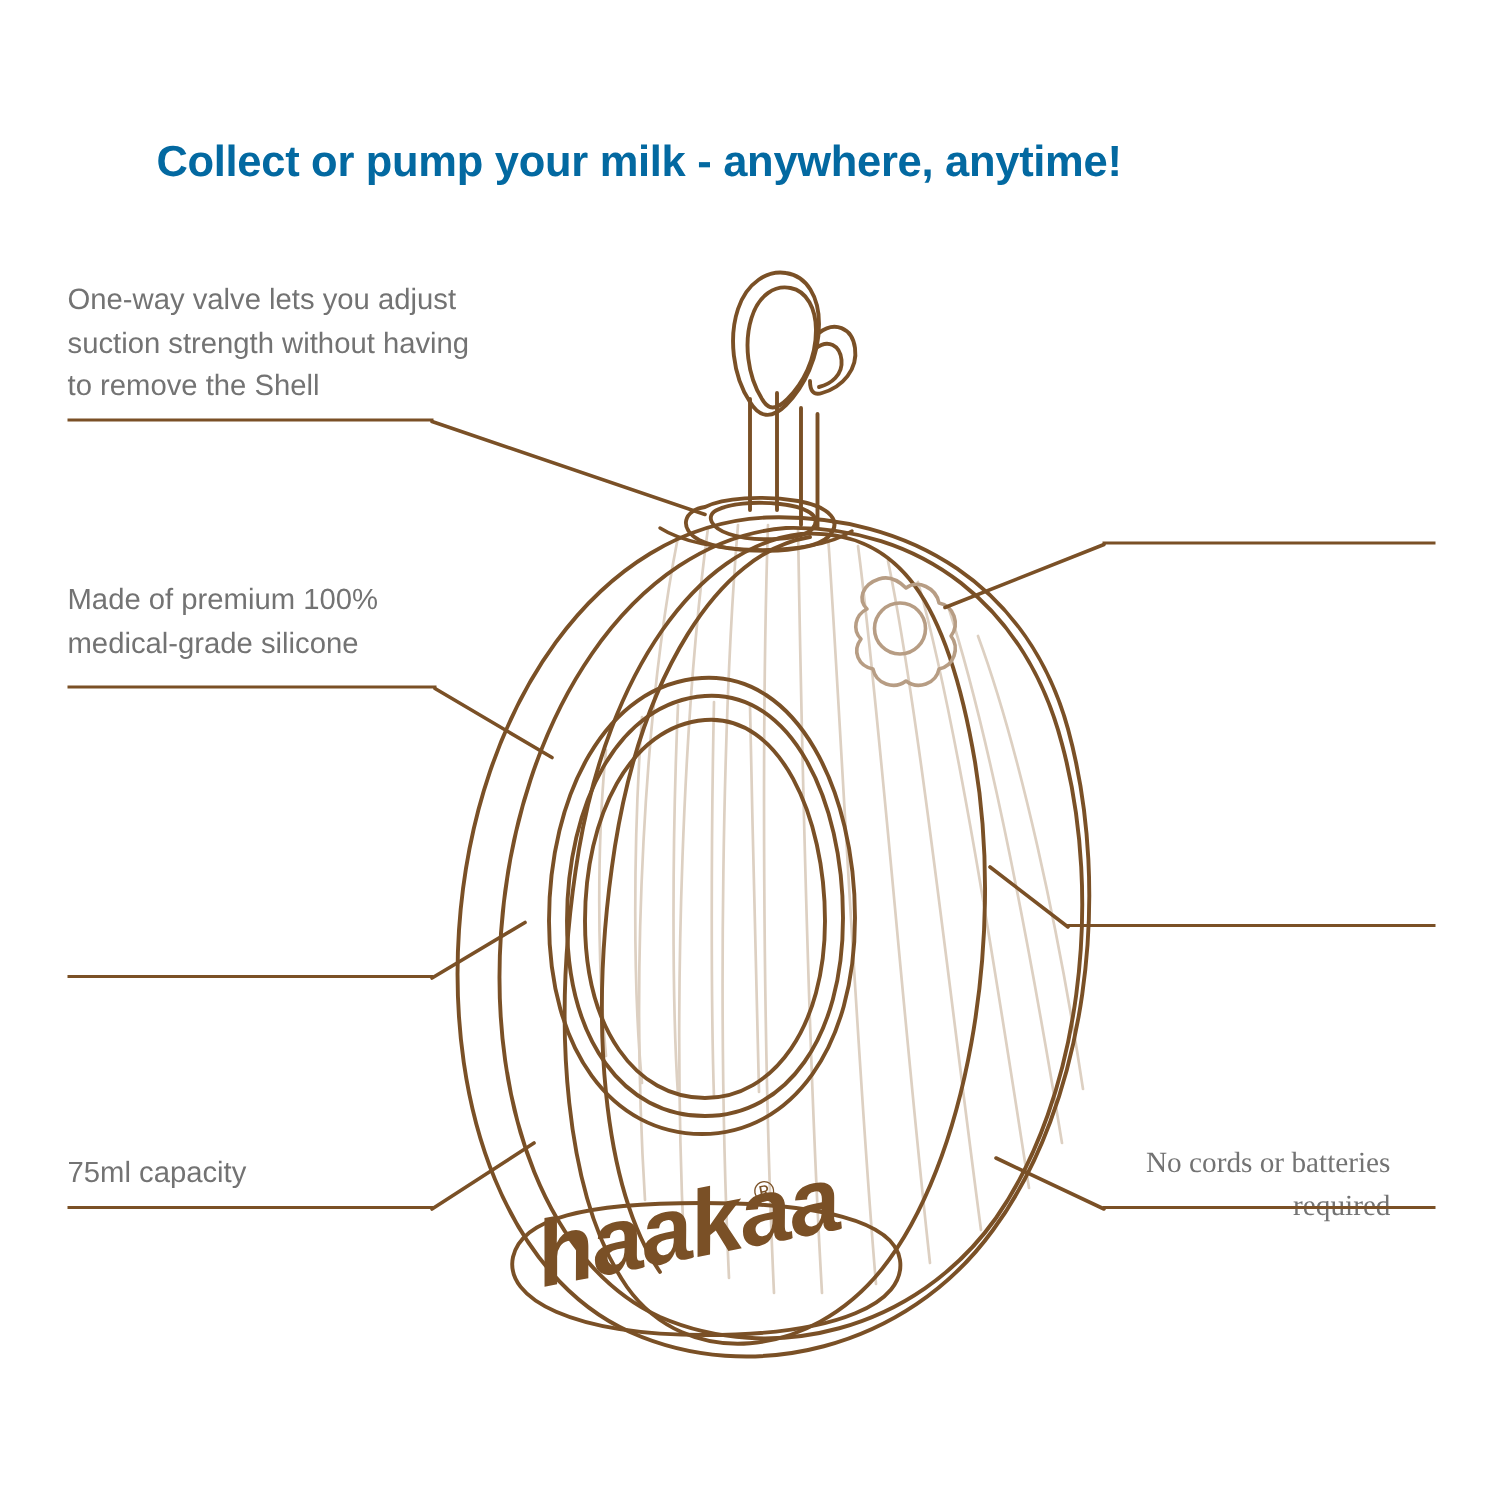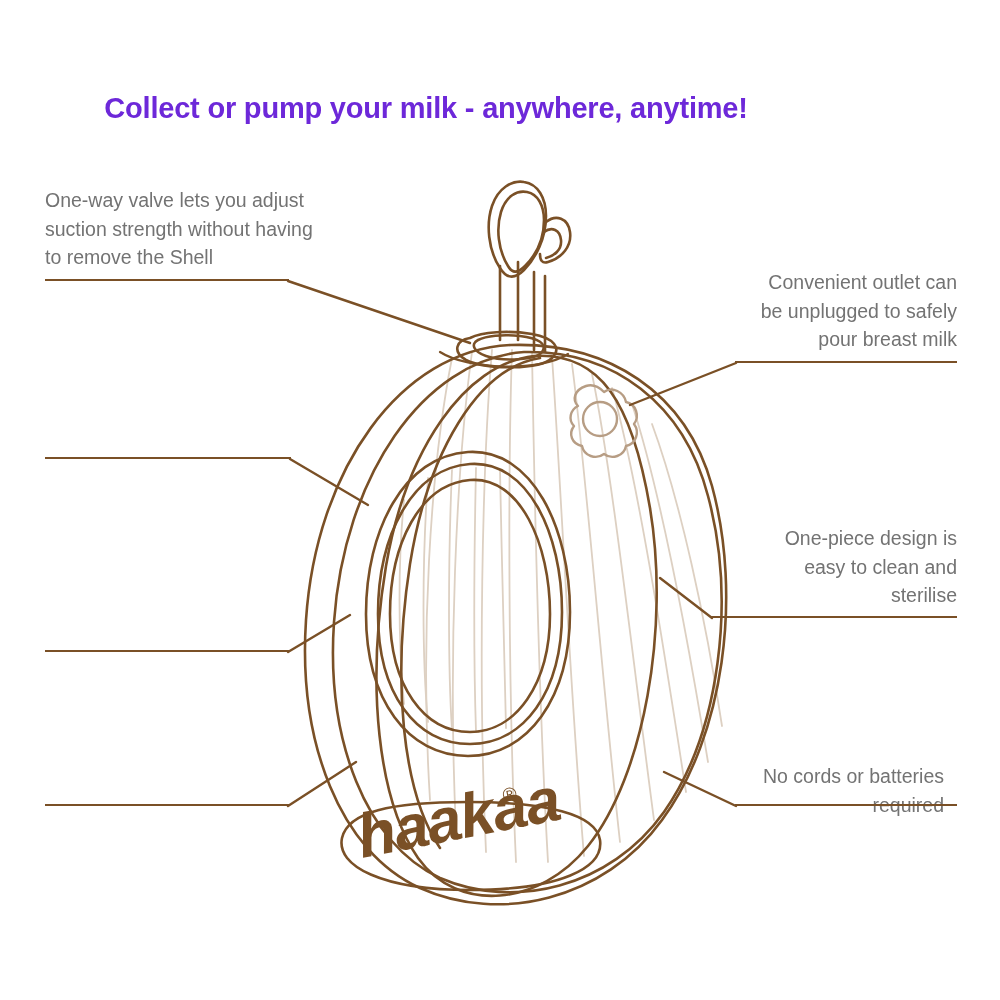--- a/index.html
+++ b/index.html
@@ -26,21 +26,21 @@
   
   .headline {
     position: absolute;
     left: 0;
     top: 92px;
     width: 852px;
     text-align: center;
     font-size: 29px;
     font-weight: bold;
     letter-spacing: -0.2px;
-    color: #6d28d9;
+    color: #0369a1;
     white-space: nowrap;
   }
 
   
   .illustration {
     position: absolute;
     left: 0;
     top: 0;
     width: 1000px;
     height: 1000px;
@@ -208,39 +208,36 @@
     </g>
   </svg>
 
   <div class="callout left" style="left:45px; top:186px; width:320px;">
     <span class="ctext">One-way valve lets you adjust
 suction strength without having
 to remove the Shell</span>
   </div>
   <div class="rule" style="left:45px; top:279px; width:244px;"></div>
 
+  <div class="callout left" style="left:45px; top:386px; width:320px;">
+    <span class="ctext">Made of premium 100%
+medical-grade silicone</span>
+  </div>
   <div class="rule" style="left:45px; top:457px; width:246px;"></div>
 
   <div class="rule" style="left:45px; top:650px; width:244px;"></div>
 
+  <div class="callout left" style="left:45px; top:768px; width:320px;">
+    <span class="ctext">75ml capacity</span>
+  </div>
   <div class="rule" style="left:45px; top:804px; width:244px;"></div>
 
-  <div class="callout right" style="left:635px; top:268px; width:322px;">
-    <span class="ctext">Convenient outlet can
-be unplugged to safely
-pour breast milk</span>
-  </div>
   <div class="rule" style="left:735px; top:361px; width:222px;"></div>
 
-  <div class="callout right" style="left:635px; top:524px; width:322px;">
-    <span class="ctext">One-piece design is
-easy to clean and
-sterilise</span>
-  </div>
   <div class="rule" style="left:711px; top:616px; width:246px;"></div>
 
-  <div class="callout right" style="left:622px; top:762px; width:322px;">
+  <div class="callout right" style="left:605px; top:762px; width:322px;font-family:Liberation Serif, serif;">
     <span class="ctext">No cords or batteries
 required</span>
   </div>
   <div class="rule" style="left:735px; top:804px; width:222px;"></div>
 
 </div>
 
 </body></html>

